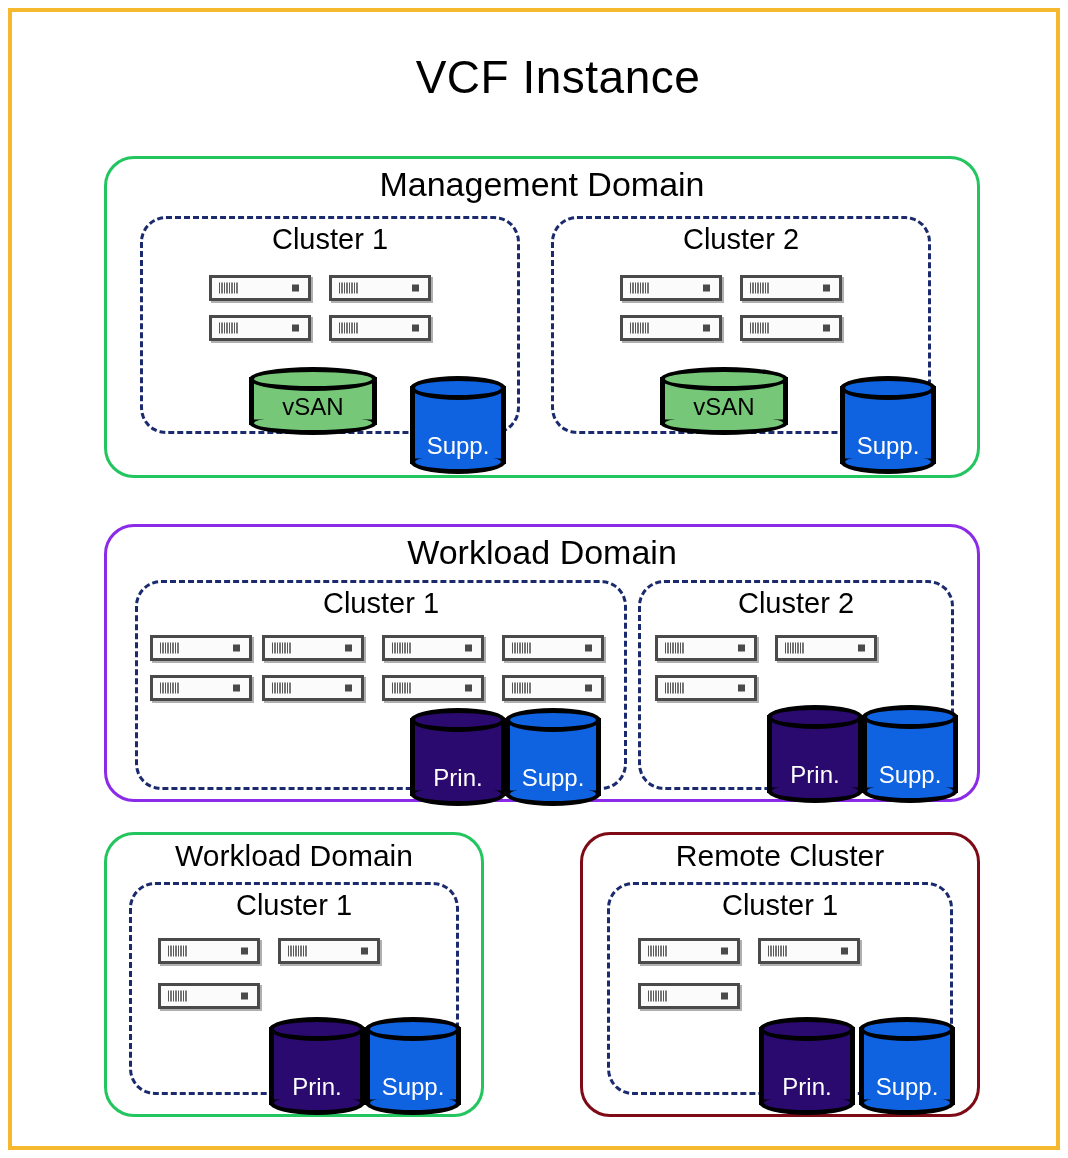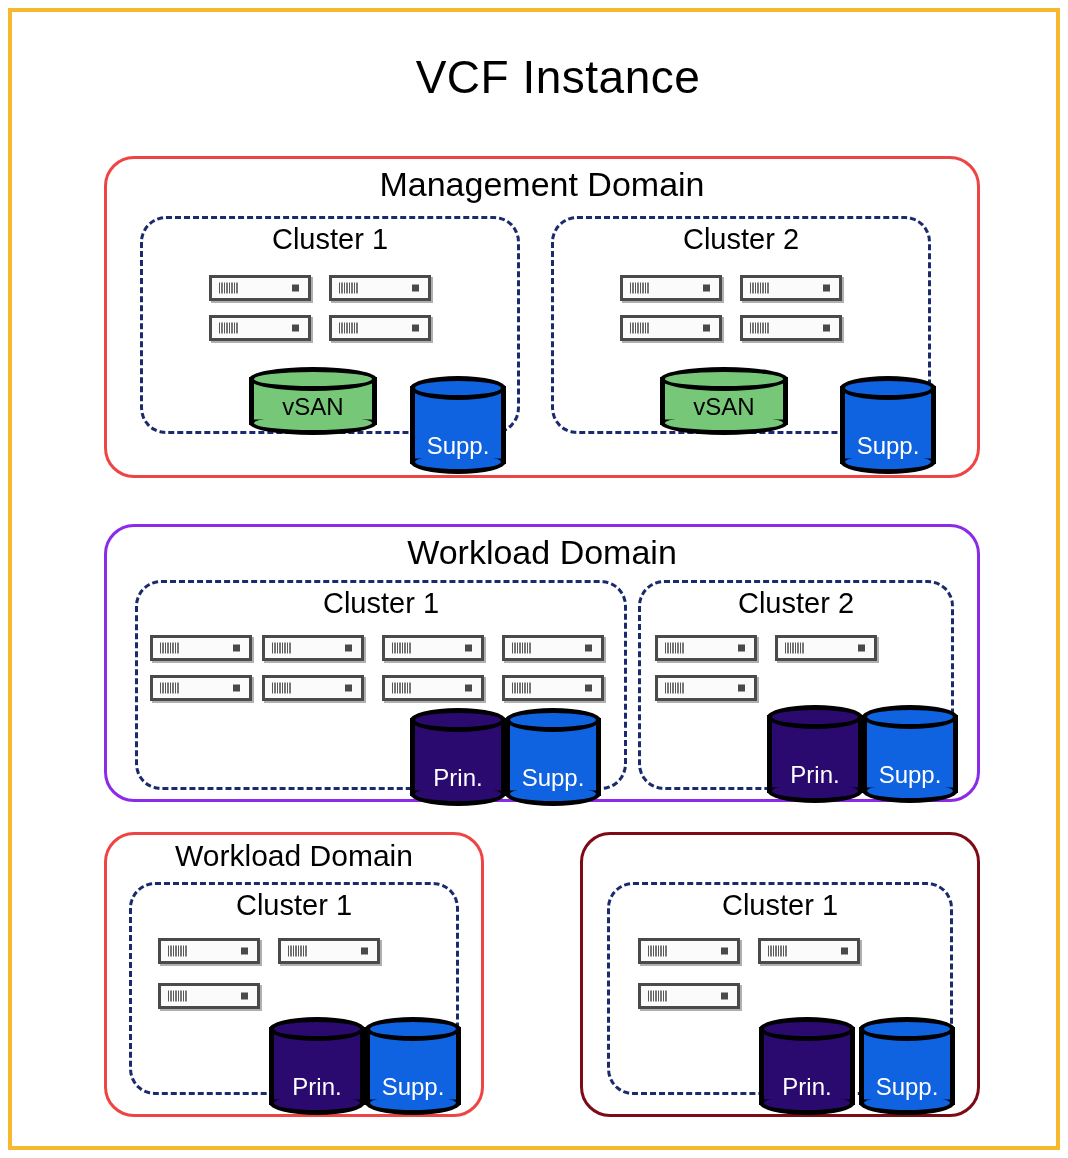--- a/index.html
+++ b/index.html
@@ -29,21 +29,21 @@
     letter-spacing: .5px;
     margin-left: 24px;
   }
 
   
   .domain {
     position: absolute;
     border-radius: 30px;
     background: transparent;
   }
-  .domain.navy   { border: 3px solid #ef4444; }
+  .domain.navy   { border: 3px solid #22c55e; }
   .domain.purple { border: 3px solid #8b2ae8; }
   .domain.maroon { border: 3px solid #7d0a14; }
 
   .domain-title {
     position: absolute;
     left: 0; top: 6px;
     width: 100%;
     text-align: center;
     font-size: 34px;
     color: #000;
@@ -327,20 +327,21 @@
     </div>
     <div class="cyl" style="--c:#0f62e0; --tc:#fff; left:258px; top:182px; width:96px; height:98px; z-index:6;">
       <div class="body"></div>
       <div class="bottom"></div>
       <div class="top"></div>
       <div class="cyl-label">Supp.</div>
     </div>
   </div>
 
   <div class="domain maroon" style="left:568px; top:820px; width:400px; height:285px;">
+    <div class="domain-title small">Remote Cluster</div>
 
     <div class="cluster" style="left:24px; top:47px; width:346px; height:213px;">
       <div class="cluster-title">Cluster 1</div>
 
       <div class="server" style="left:28px; top:53px;">
         <span class="bars"></span>
         <span class="led"></span>
         </div>
       <div class="server" style="left:148px; top:53px;">
         <span class="bars"></span>

